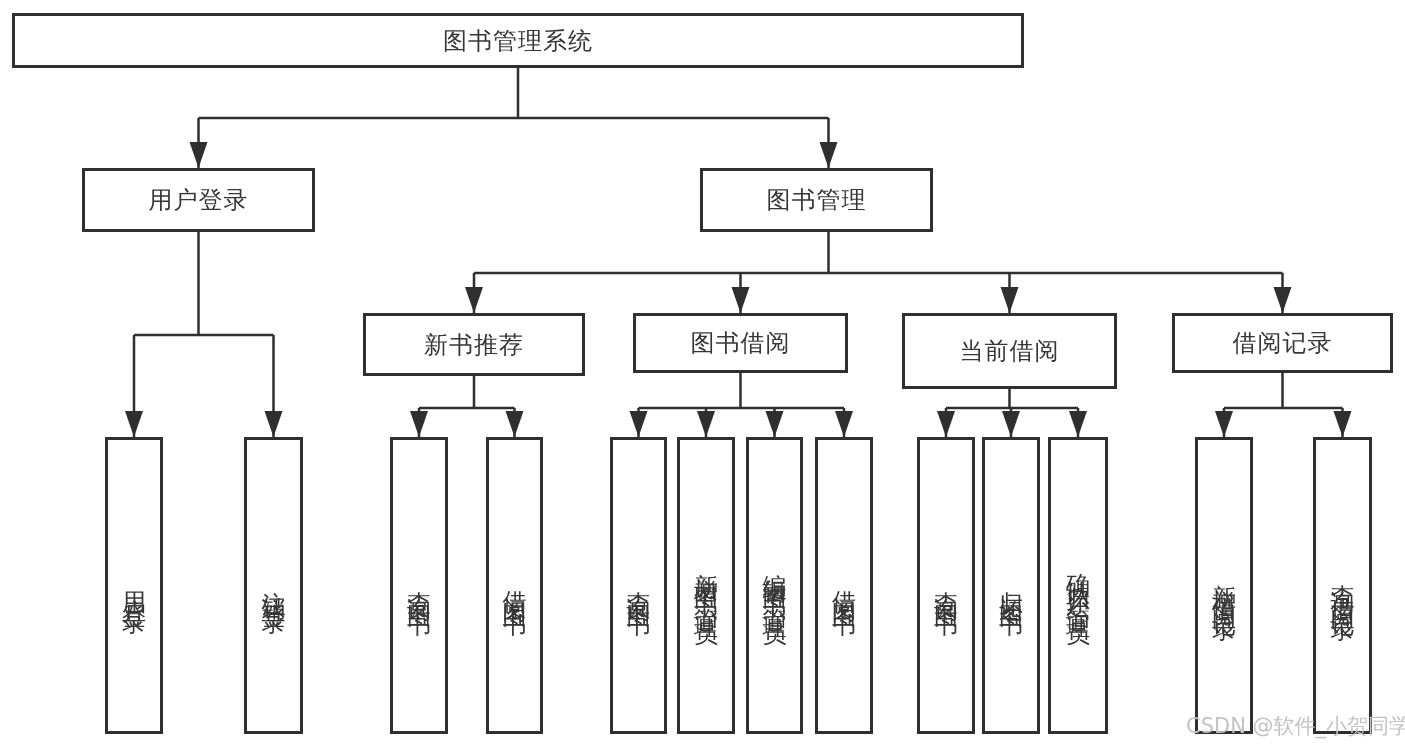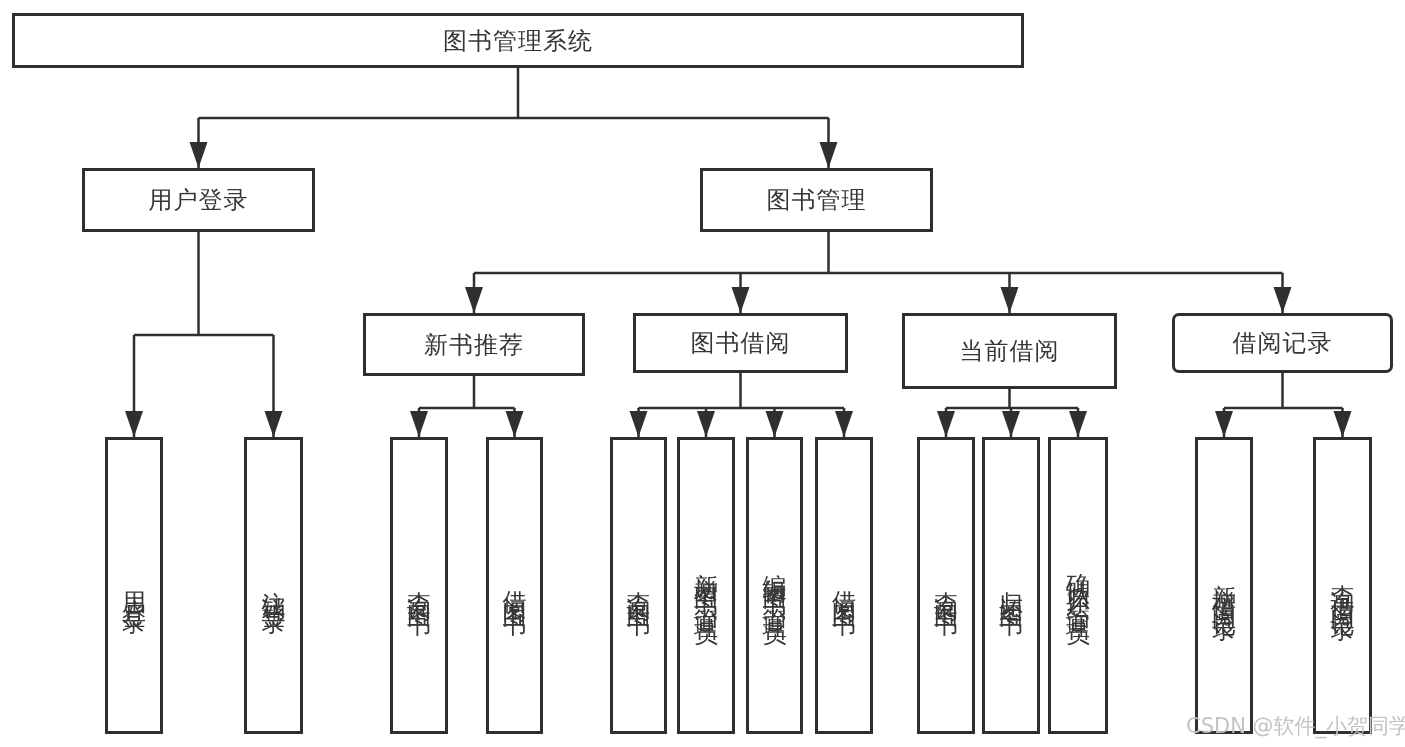--- a/index.html
+++ b/index.html
@@ -19,21 +19,21 @@
     writing-mode:vertical-rl; text-orientation:mixed;
     line-height:1; font-size:24px; letter-spacing:7px; white-space:nowrap;
   }
   
   .n-root          { left:12px;   top:13px;  width:1012px; height:55px; }
   .n-user-login    { left:82px;   top:168px; width:233px;  height:64px; }
   .n-book-mgmt     { left:700px;  top:168px; width:233px;  height:64px; }
   .n-new-book      { left:363px;  top:313px; width:222px;  height:63px; }
   .n-book-borrow   { left:633px;  top:313px; width:215px;  height:60px; }
   .n-cur-borrow    { left:902px;  top:313px; width:215px;  height:76px; }
-  .n-borrow-rec    { left:1172px; top:313px; width:221px;  height:60px;border-radius:7px; }
+  .n-borrow-rec    { left:1172px; top:313px; width:221px;  height:60px; }
   .leaf            { top:437px; height:297px; }
   .l-ul-login   { left:105px;  width:58px; }
   .l-ul-logout  { left:244px;  width:59px; }
   .l-nb-query   { left:390px;  width:58px; }
   .l-nb-borrow  { left:486px;  width:57px; }
   .l-bb-query   { left:610px;  width:57px; }
   .l-bb-add     { left:677px;  width:58px; }
   .l-bb-edit    { left:746px;  width:57px; }
   .l-bb-borrow  { left:815px;  width:58px; }
   .l-cb-query   { left:917px;  width:58px; }

